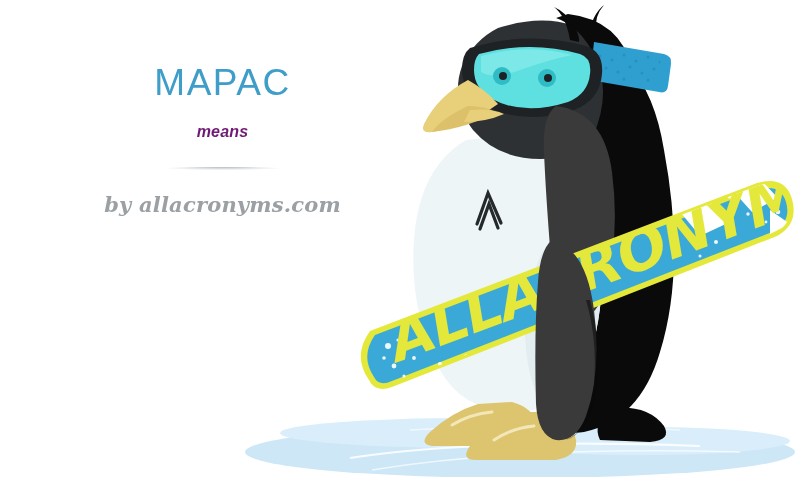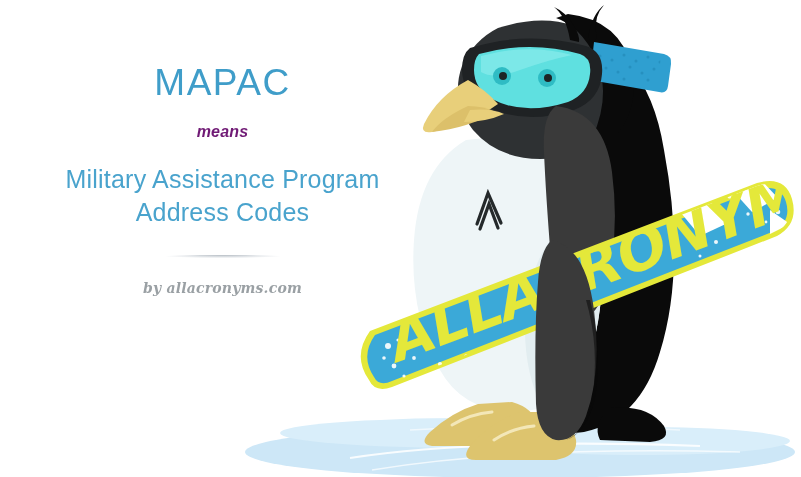--- a/index.html
+++ b/index.html
@@ -64,21 +64,21 @@
     height: 3px;
     background: radial-gradient(ellipse at 50% 0%,
                 rgba(150,160,170,.70) 0%,
                 rgba(170,180,190,.35) 45%,
                 rgba(255,255,255,0) 78%);
     border-radius: 50%;
   }
   #byline {
     margin-top: 22px;
     font-family: "DejaVu Serif", serif;
-    font-size: 14px;
+    font-size: 21px;
     font-weight: bold;
     font-style: italic;
     color: #9aa0a4;
     letter-spacing: .2px;
     text-align: center;
   }
 
   
   #art {
     position: absolute;
@@ -310,18 +310,17 @@
                Q534 330 538 282
                Q540 250 552 240 Z" fill="#3a3a3a"></path>
       <path d="M586 300 Q600 348 592 400 Q586 434 566 440 Q590 430 596 392 Q602 344 590 300 Z" fill="#0a0a0a" opacity=".55"></path>
     </g>
 
   </svg>
 
   <div id="text-col">
     <div id="acronym">MAPAC</div>
     <div id="means">means</div>
-    <div id="expansion">Military Assistance Program Address Codes</div>
     <div id="divider"></div>
     <div id="byline">by allacronyms.com</div>
   </div>
 
 </div>
 
 </body></html>

